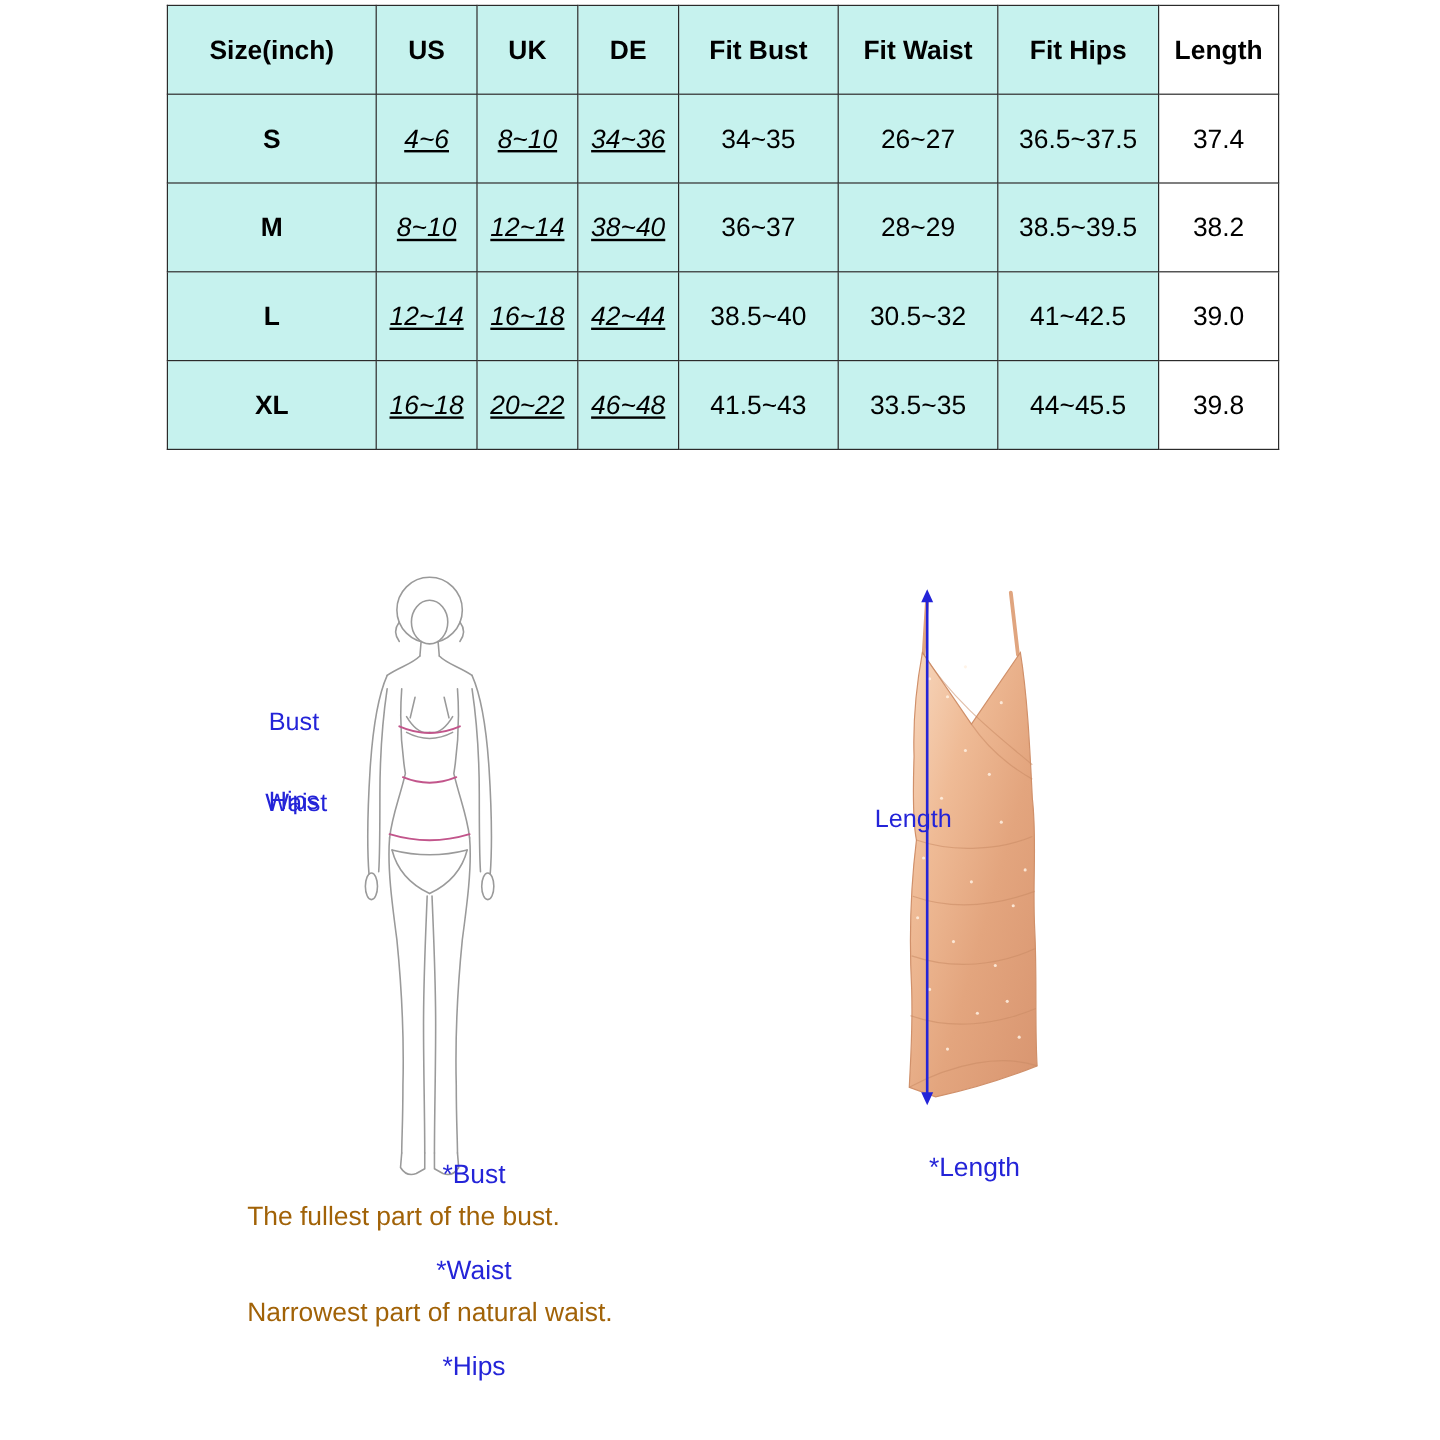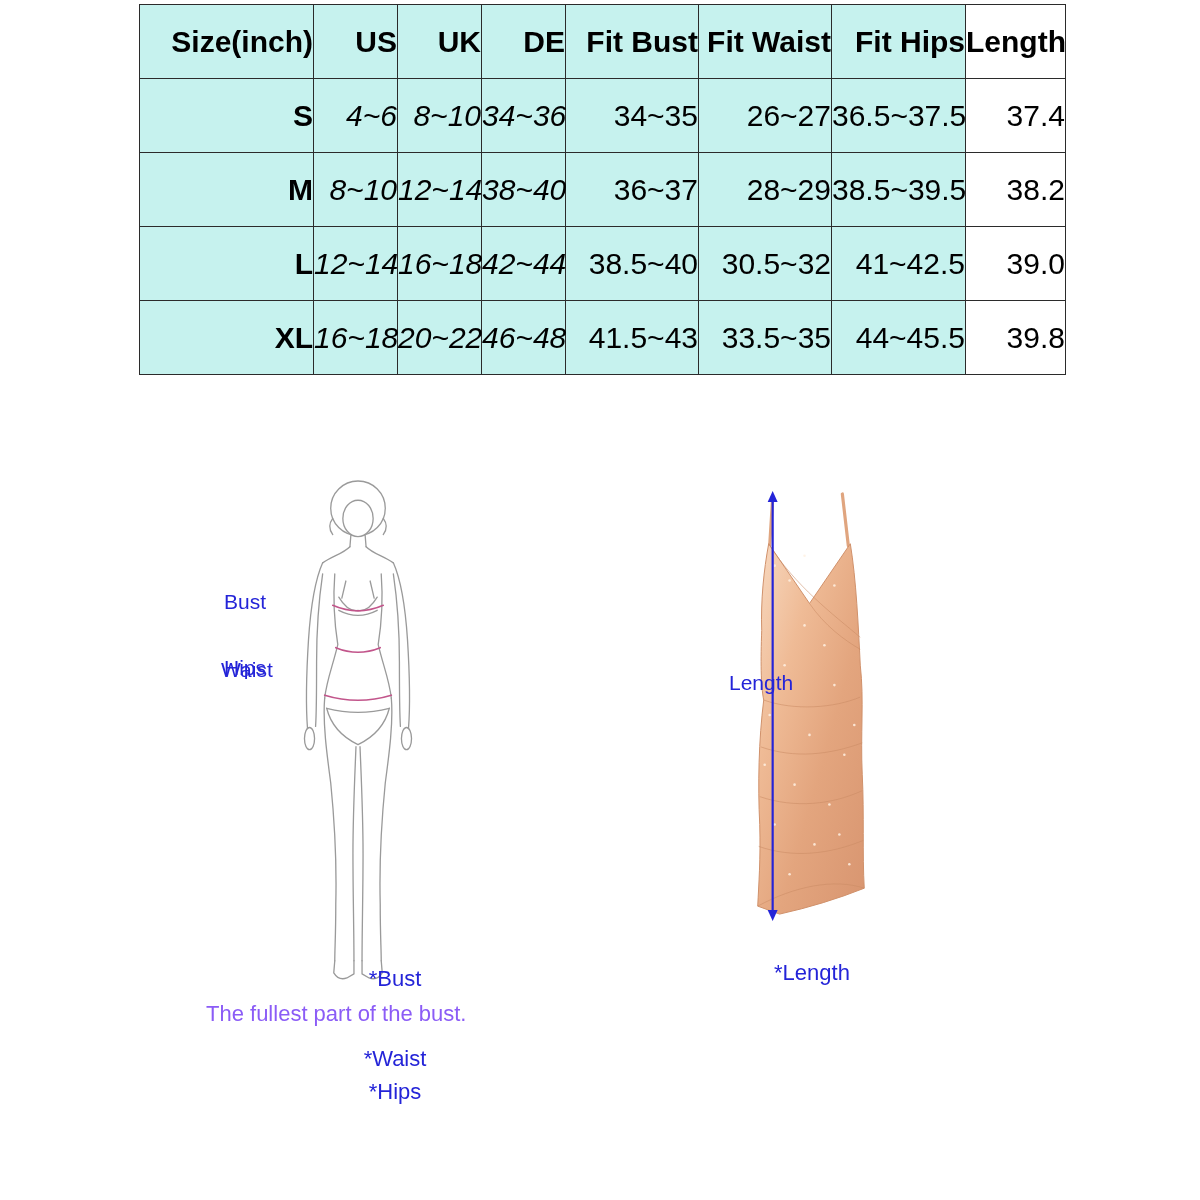--- a/index.html
+++ b/index.html
@@ -10,26 +10,26 @@
   }
   *{box-sizing:border-box; margin:0; padding:0;}
   body{background:#ffffff; font-family:"Liberation Sans","DejaVu Sans",sans-serif;}
   .page{position:relative; width:1200px; height:1200px; background:#ffffff; overflow:hidden;}
 
   
   .size-table{border-collapse:collapse; table-layout:fixed; position:absolute; left:139px; top:4px; width:926px;}
   .size-table th,.size-table td{
     border:1px solid var(--border_black);
     background:var(--table_bg);
-    text-align:right; vertical-align:middle;
-    font-size:30px; height:74px; padding:0; color:#000;
+    text-align:center; vertical-align:middle;
+    font-size:22px; height:74px; padding:0; color:#000;
   }
   .size-table th{font-weight:bold;}
   .size-table td.size-col{font-weight:bold;}
-  .size-table .ital{font-style:italic;}
+  .size-table .ital{font-style:italic;text-decoration:underline;}
   .size-table .white-col{background:#ffffff;}
 
   
   .figure-svg{position:absolute; left:272px; top:478px;}
   .figure-label{position:absolute; color:var(--accent_blue); font-size:21px;}
   #label-bust{left:224px; top:590px;}
   #label-waist{left:221px; top:658px;}
   #label-hips{left:224px; top:656px;}
 
   .body-line{fill:none; stroke:#9a9a9a; stroke-width:1.3; stroke-linecap:round; stroke-linejoin:round;}
@@ -43,21 +43,21 @@
   .strap{fill:none; stroke:#e0a57f; stroke-width:3.2; stroke-linecap:round;}
   .sparkle{fill:#fff1e3; opacity:.85;}
   .arrow-line{stroke:var(--accent_blue); stroke-width:2.2;}
   .arrow-head{fill:var(--accent_blue);}
   #label-length{position:absolute; left:729px; top:671px; color:var(--accent_blue); font-size:21px;}
 
   
   .defs-left{position:absolute; left:180px; top:966px; width:430px; font-size:22px;}
   .defs-right{position:absolute; left:586px; top:960px; width:452px; font-size:22px;}
   .def-term{color:var(--accent_blue); margin-bottom:7px;text-align:center;}
-  .def-desc{color:#8b5cf6; margin:0 0 17px 26px; line-height:1.36;}
+  .def-desc{color:#a16207; margin:0 0 17px 26px; line-height:1.36;}
 </style>
 </head>
 <body>
 
 <div class="page">
 
   <table class="size-table">
     <colgroup>
       <col style="width:174px">
         <col style="width:84px">
@@ -230,20 +230,21 @@
       <path class="arrow-head" d="M58,437 L53,426 L63,426 Z"></path>
     </g>
   </svg>
 
   <span id="label-length">Length</span>
 
   <div class="defs-left">
     <div class="def-term">*Bust</div>
     <div class="def-desc">The fullest part of the bust.</div>
     <div class="def-term">*Waist</div>
+    <div class="def-desc">Narrowest part of natural waist.</div>
     <div class="def-term">*Hips</div>
   </div>
 
   <div class="defs-right">
     <div class="def-term">*Length</div>
   </div>
 
 </div>
 
 </body></html>

